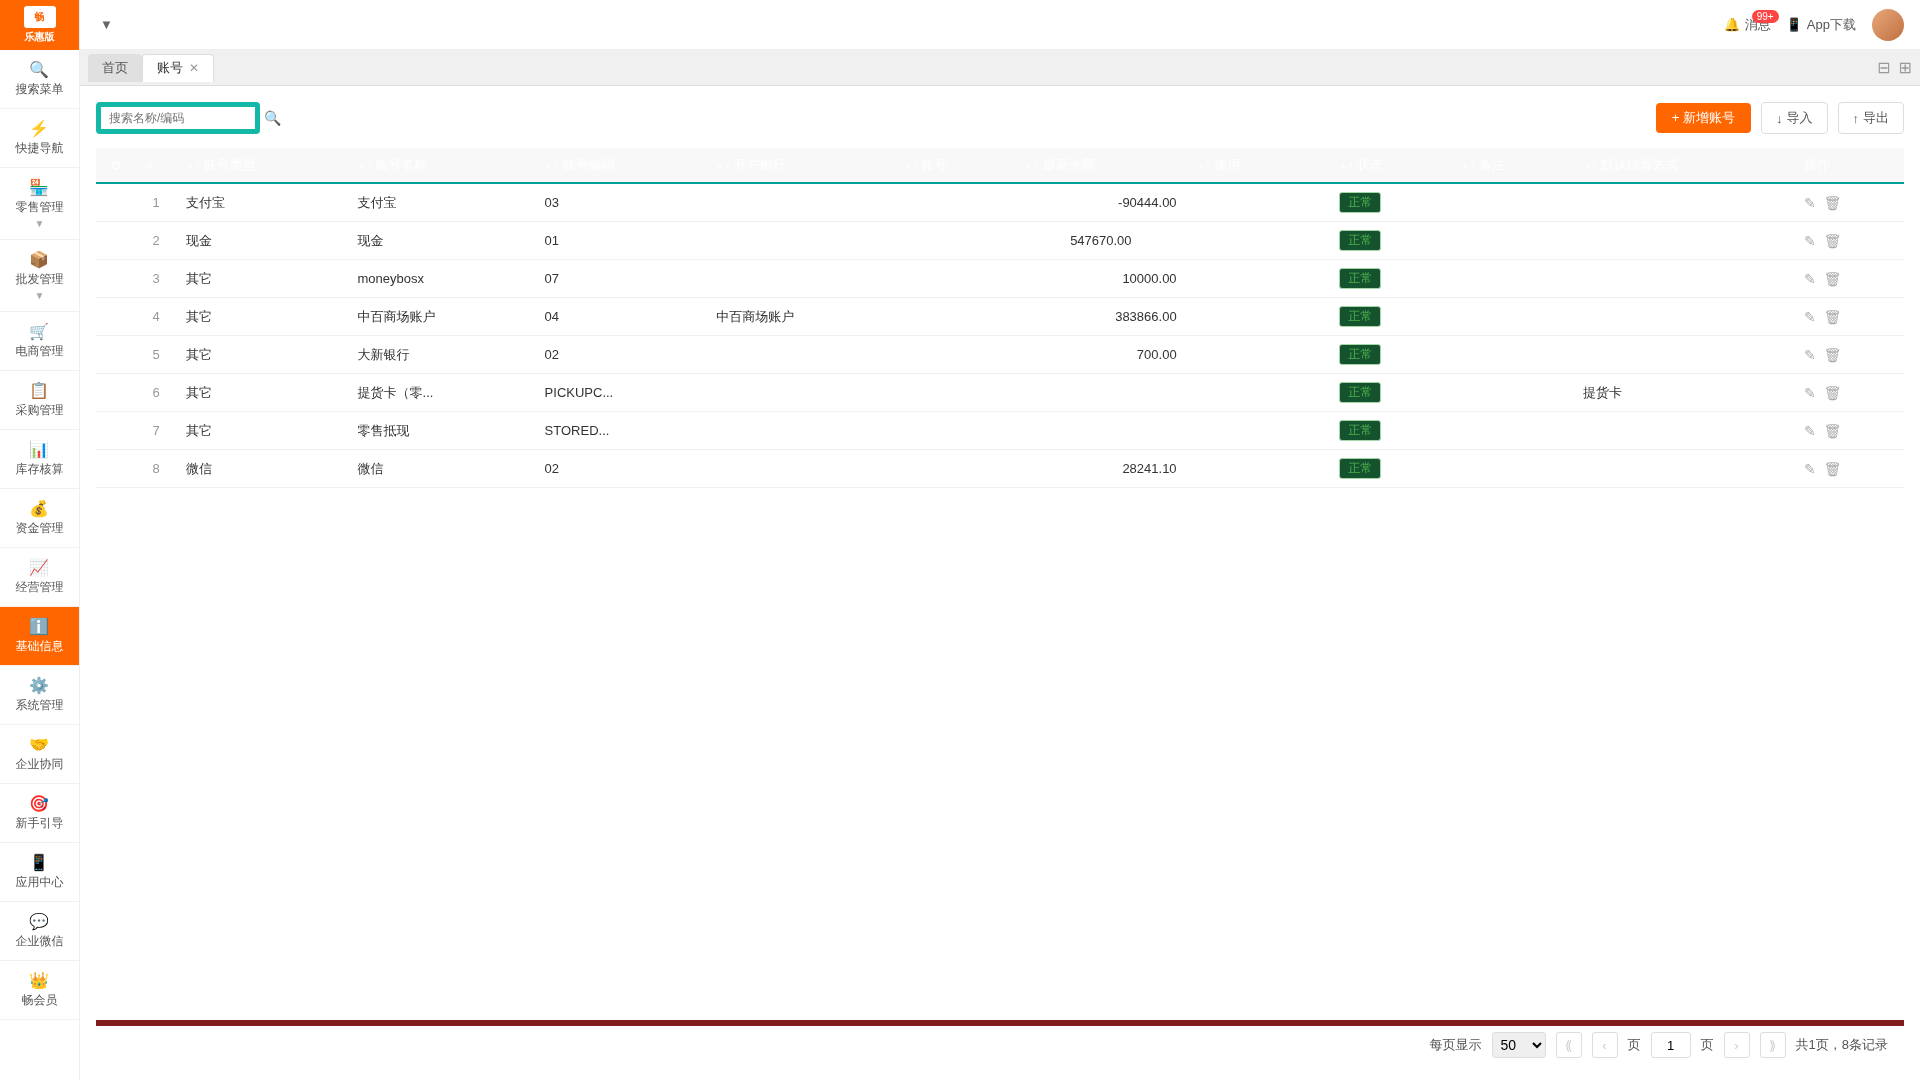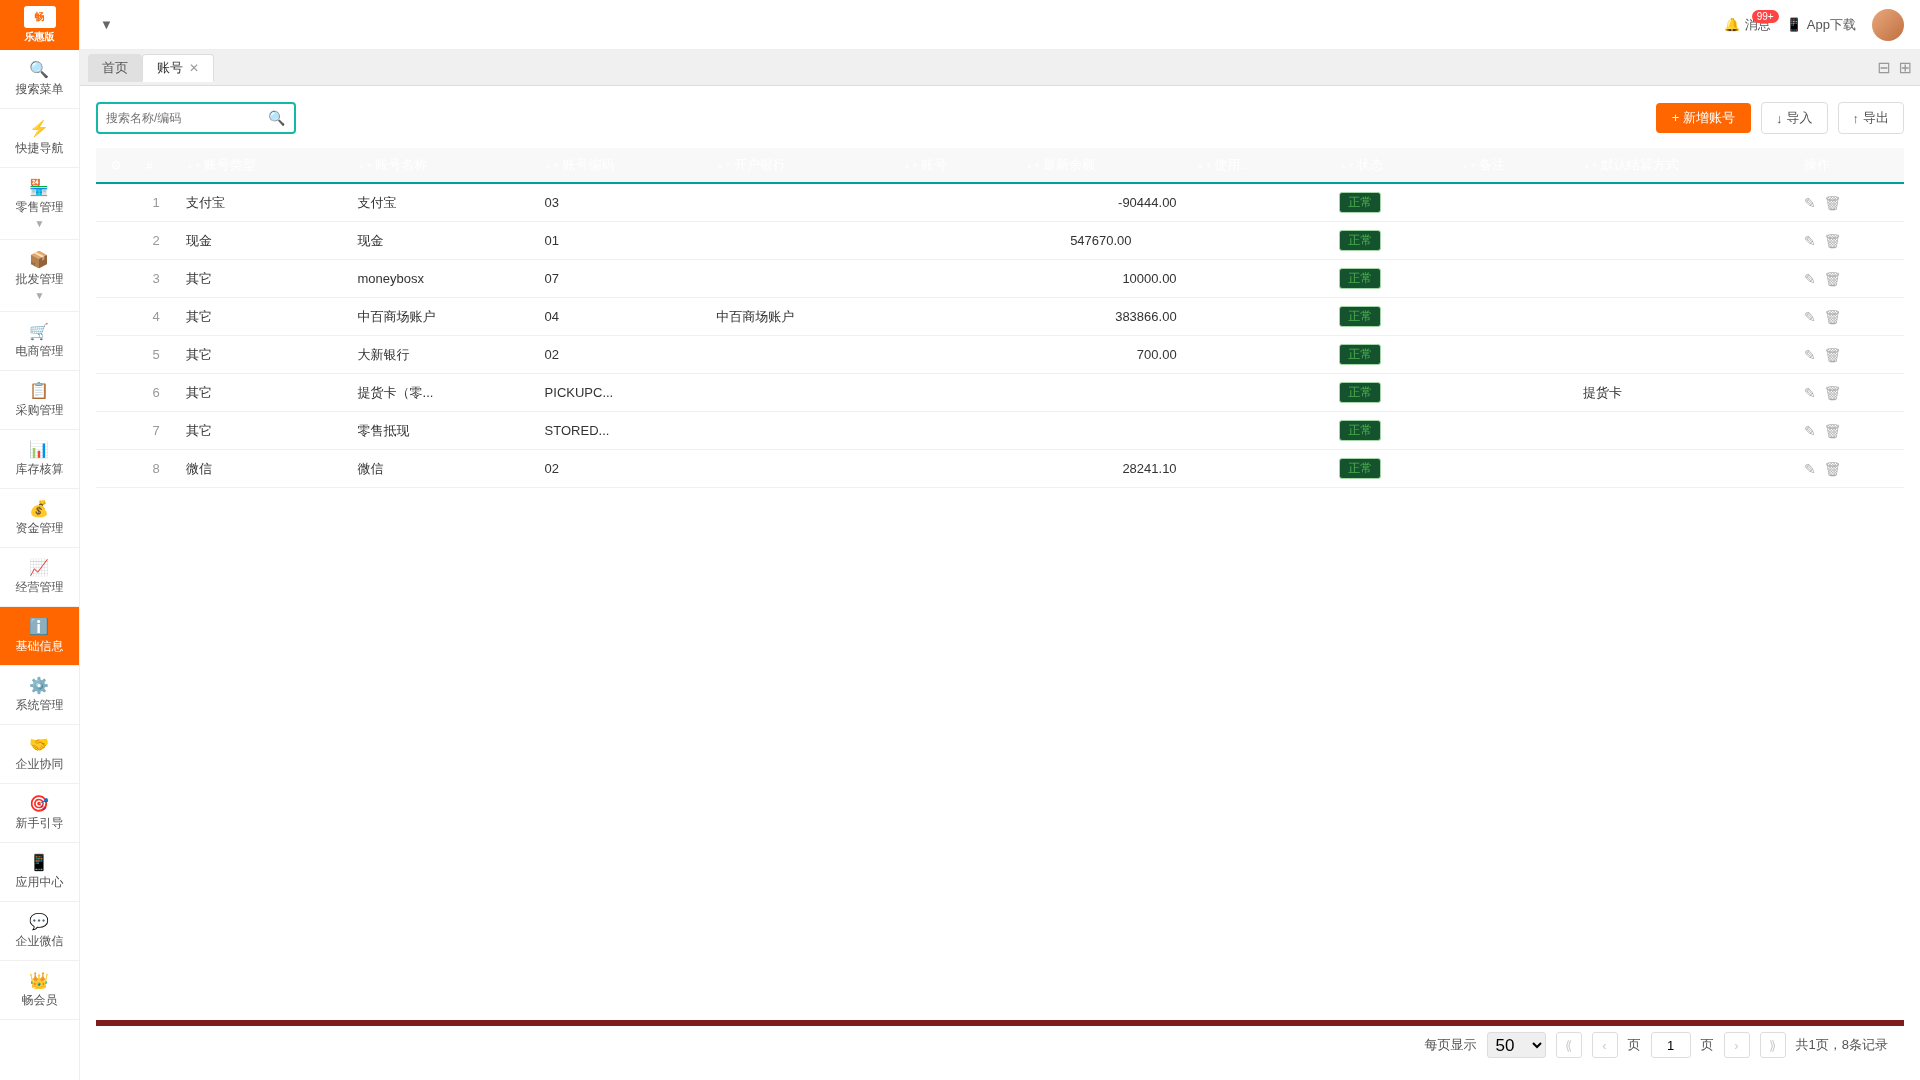--- a/index.html
+++ b/index.html
@@ -180,25 +180,25 @@
     
     .toolbar {
       display: flex;
       align-items: center;
       justify-content: space-between;
       margin-bottom: 14px;
     }
     .search-box {
       display: flex;
       align-items: center;
-      border: 2px solid #14b8a6;
+      border: 5px solid #14b8a6;
       border-radius: 4px;
       padding: 0 8px;
       height: 32px;
-      width: 200px;
+      width: 164px;
       background: #fff;
     }
     .search-box input {
       border: none;
       outline: none;
       font-size: 12px;
       color: #999;
       flex: 1;
       background: transparent;
     }
@@ -313,21 +313,21 @@
       justify-content: flex-end;
       padding: 0 16px;
       gap: 10px;
       font-size: 13px;
       color: #555;
     }
     .pagination-bar .page-size-select {
       border: 1px solid #ddd;
       border-radius: 3px;
       padding: 2px 4px;
-      font-size: 17px;
+      font-size: 14px;
       height: 26px;
     }
     .pag-btn {
       width: 26px;
       height: 26px;
       display: flex;
       align-items: center;
       justify-content: center;
       border: 1px solid #ddd;
       border-radius: 3px;

